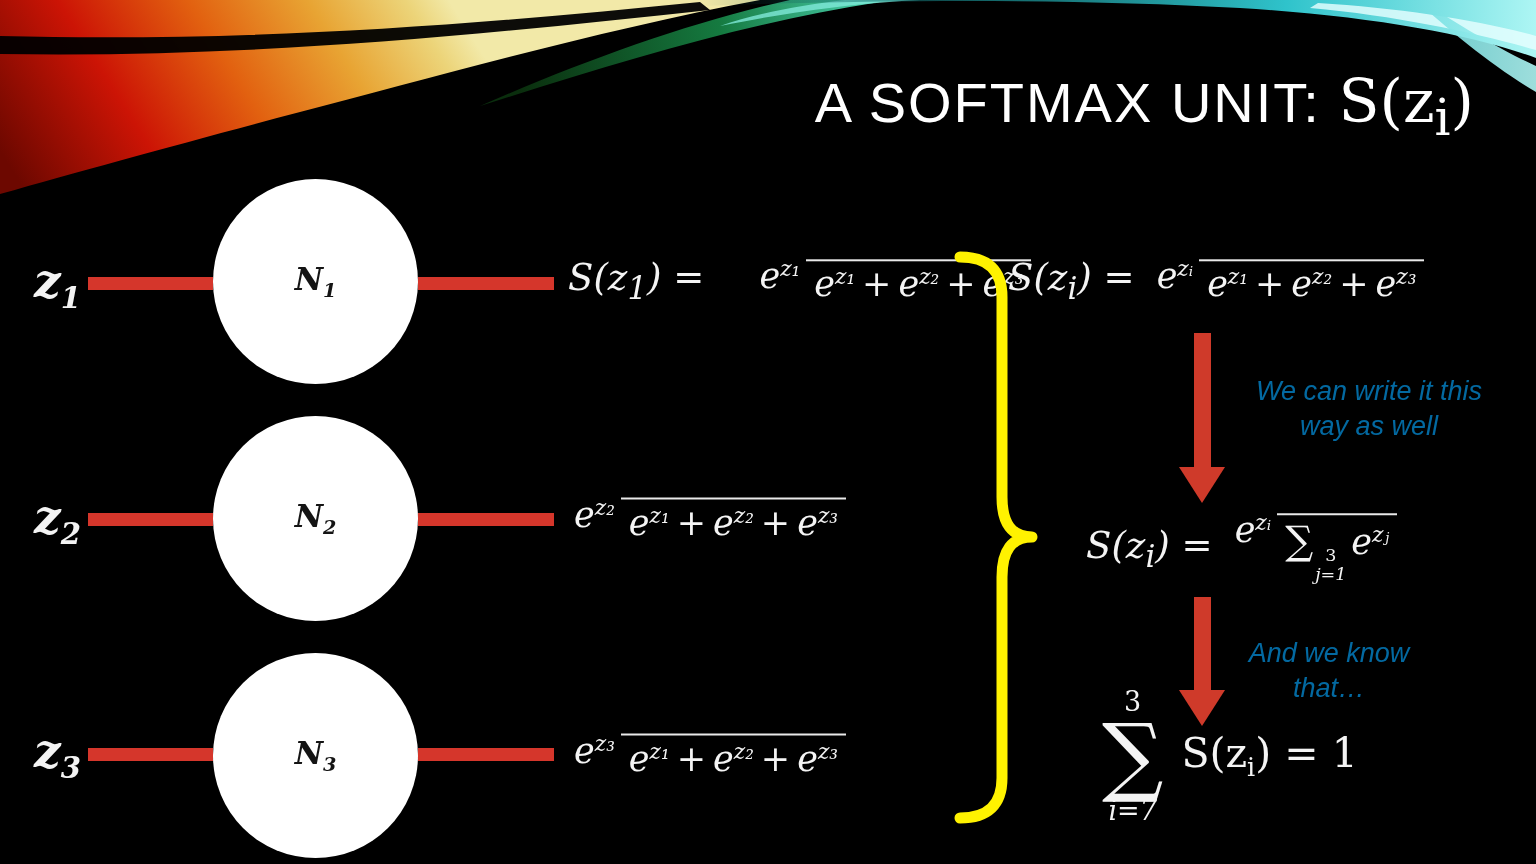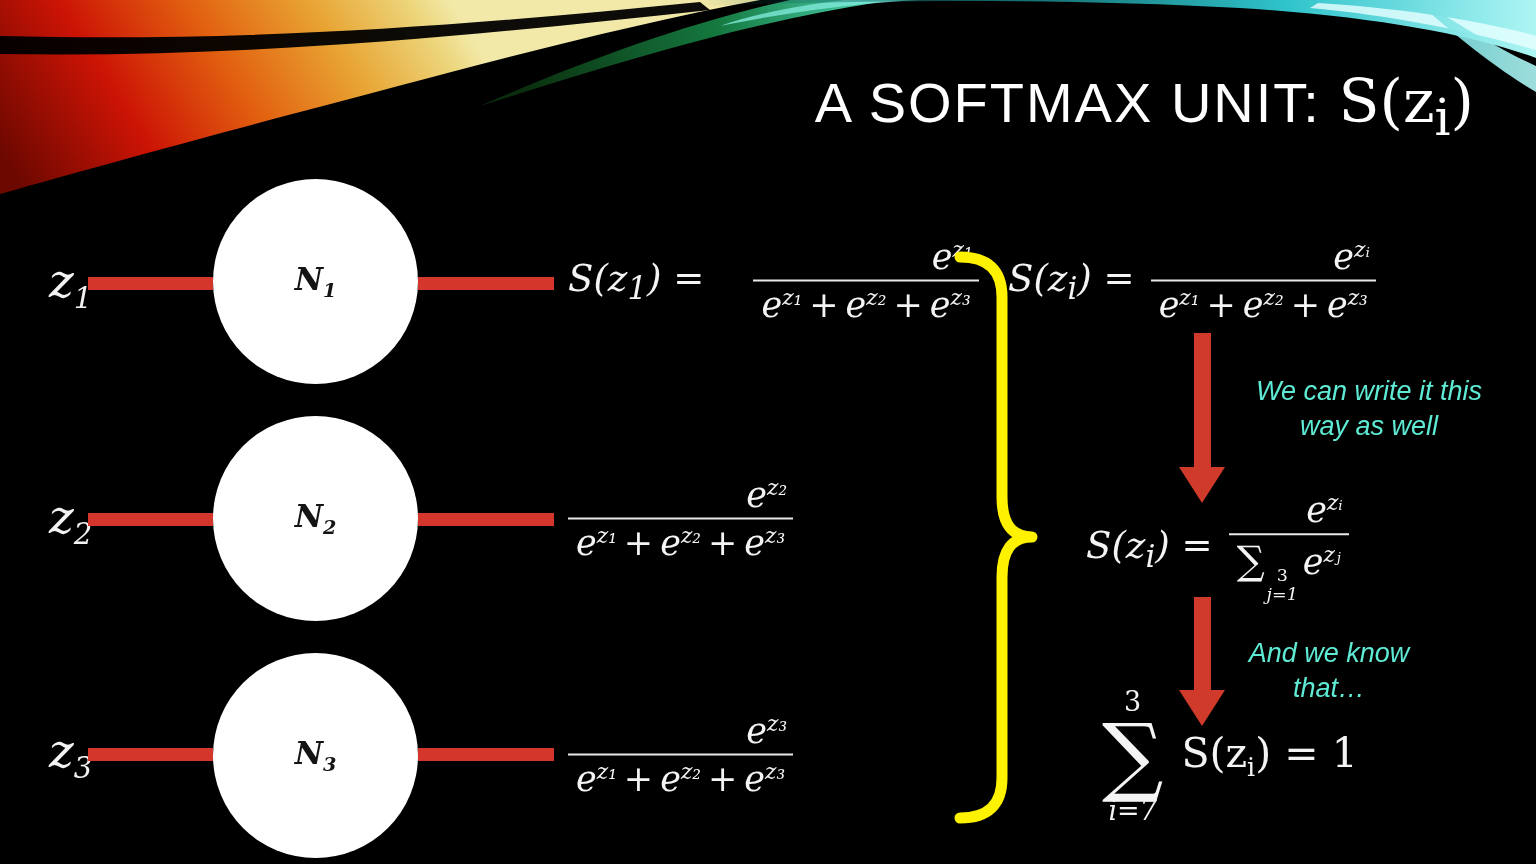--- a/index.html
+++ b/index.html
@@ -9,50 +9,50 @@
 
   
   .title{position:absolute;top:66px;right:62px;color:#fff;font-size:56px;
          letter-spacing:2px;white-space:nowrap;font-weight:400;}
   .title .math{font-family:"DejaVu Serif","Liberation Serif",serif;
                font-size:60px;letter-spacing:0;}
 
   
   .input-label{position:absolute;left:34px;transform:translateY(-50%);color:#f3f3f3;
                font-family:"DejaVu Serif","Liberation Serif",serif;font-style:italic;
-               font-size:47px;font-weight:400;margin-left:15px;}
+               font-size:47px;font-weight:700;}
   .input-label sub,.neuron sub{font-size:0.62em;}
   .line{position:absolute;height:13px;background:#d5362b;}
   .neuron{position:absolute;left:213px;width:205px;height:205px;border-radius:50%;
           background:#fff;display:flex;align-items:center;justify-content:center;
           font-family:"DejaVu Serif","Liberation Serif",serif;font-style:italic;
           font-weight:700;color:#141414;font-size:31px;}
 
   
   .eq{position:absolute;transform:translateY(-50%);display:flex;align-items:center;
       color:#f4f4f4;font-family:"DejaVu Serif","Liberation Serif",serif;
       font-style:italic;font-size:35px;white-space:nowrap;}
   .eq .lhs{font-size:1.06em;margin-right:16px;}
-  .frac{display:inline-flex;flex-direction:column;align-items:flex-end;}
+  .frac{display:inline-flex;flex-direction:row;align-items:flex-start;}
   .num{padding:0 6px 5px 6px;line-height:1;}
   .den{border-top:2.5px solid #e9e9e9;padding:6px 8px 0 8px;line-height:1;}
   .eq sup{font-size:0.62em;vertical-align:0.55em;line-height:0;}
   .plus{margin:0 7px;}
   .sigma{font-style:normal;font-size:1.12em;}
   .limits{display:inline-flex;flex-direction:column;font-size:0.5em;line-height:1.1;
           vertical-align:-0.4em;margin:0 5px 0 2px;}
   .limits .lt{align-self:center;font-style:normal;}
   .limits .lb{font-style:italic;}
 
   
   .arrow{position:absolute;width:46px;}
   .arrow .shaft{width:17px;margin:0 auto;background:#cf3a2a;}
   .arrow .head{width:0;height:0;border-left:23px solid transparent;
                border-right:23px solid transparent;border-top:36px solid #cf3a2a;}
-  .note{position:absolute;color:#5eead4;font-style:italic;font-size:27px;
+  .note{position:absolute;color:#0369a1;font-style:italic;font-size:27px;
         line-height:1.3;text-align:center;white-space:pre-line;}
 
   
   .total{position:absolute;display:flex;align-items:center;color:#f4f4f4;
          font-family:"DejaVu Serif","Liberation Serif",serif;}
   .bigsigma{display:inline-flex;flex-direction:column;align-items:center;line-height:1;}
   .bigsigma .lt{font-size:27px;}
   .bigsigma .sig{font-size:86px;line-height:0.95;}
   .bigsigma .lb{font-size:27px;font-style:italic;}
   .total .rhs{font-size:41px;margin-left:18px;}

